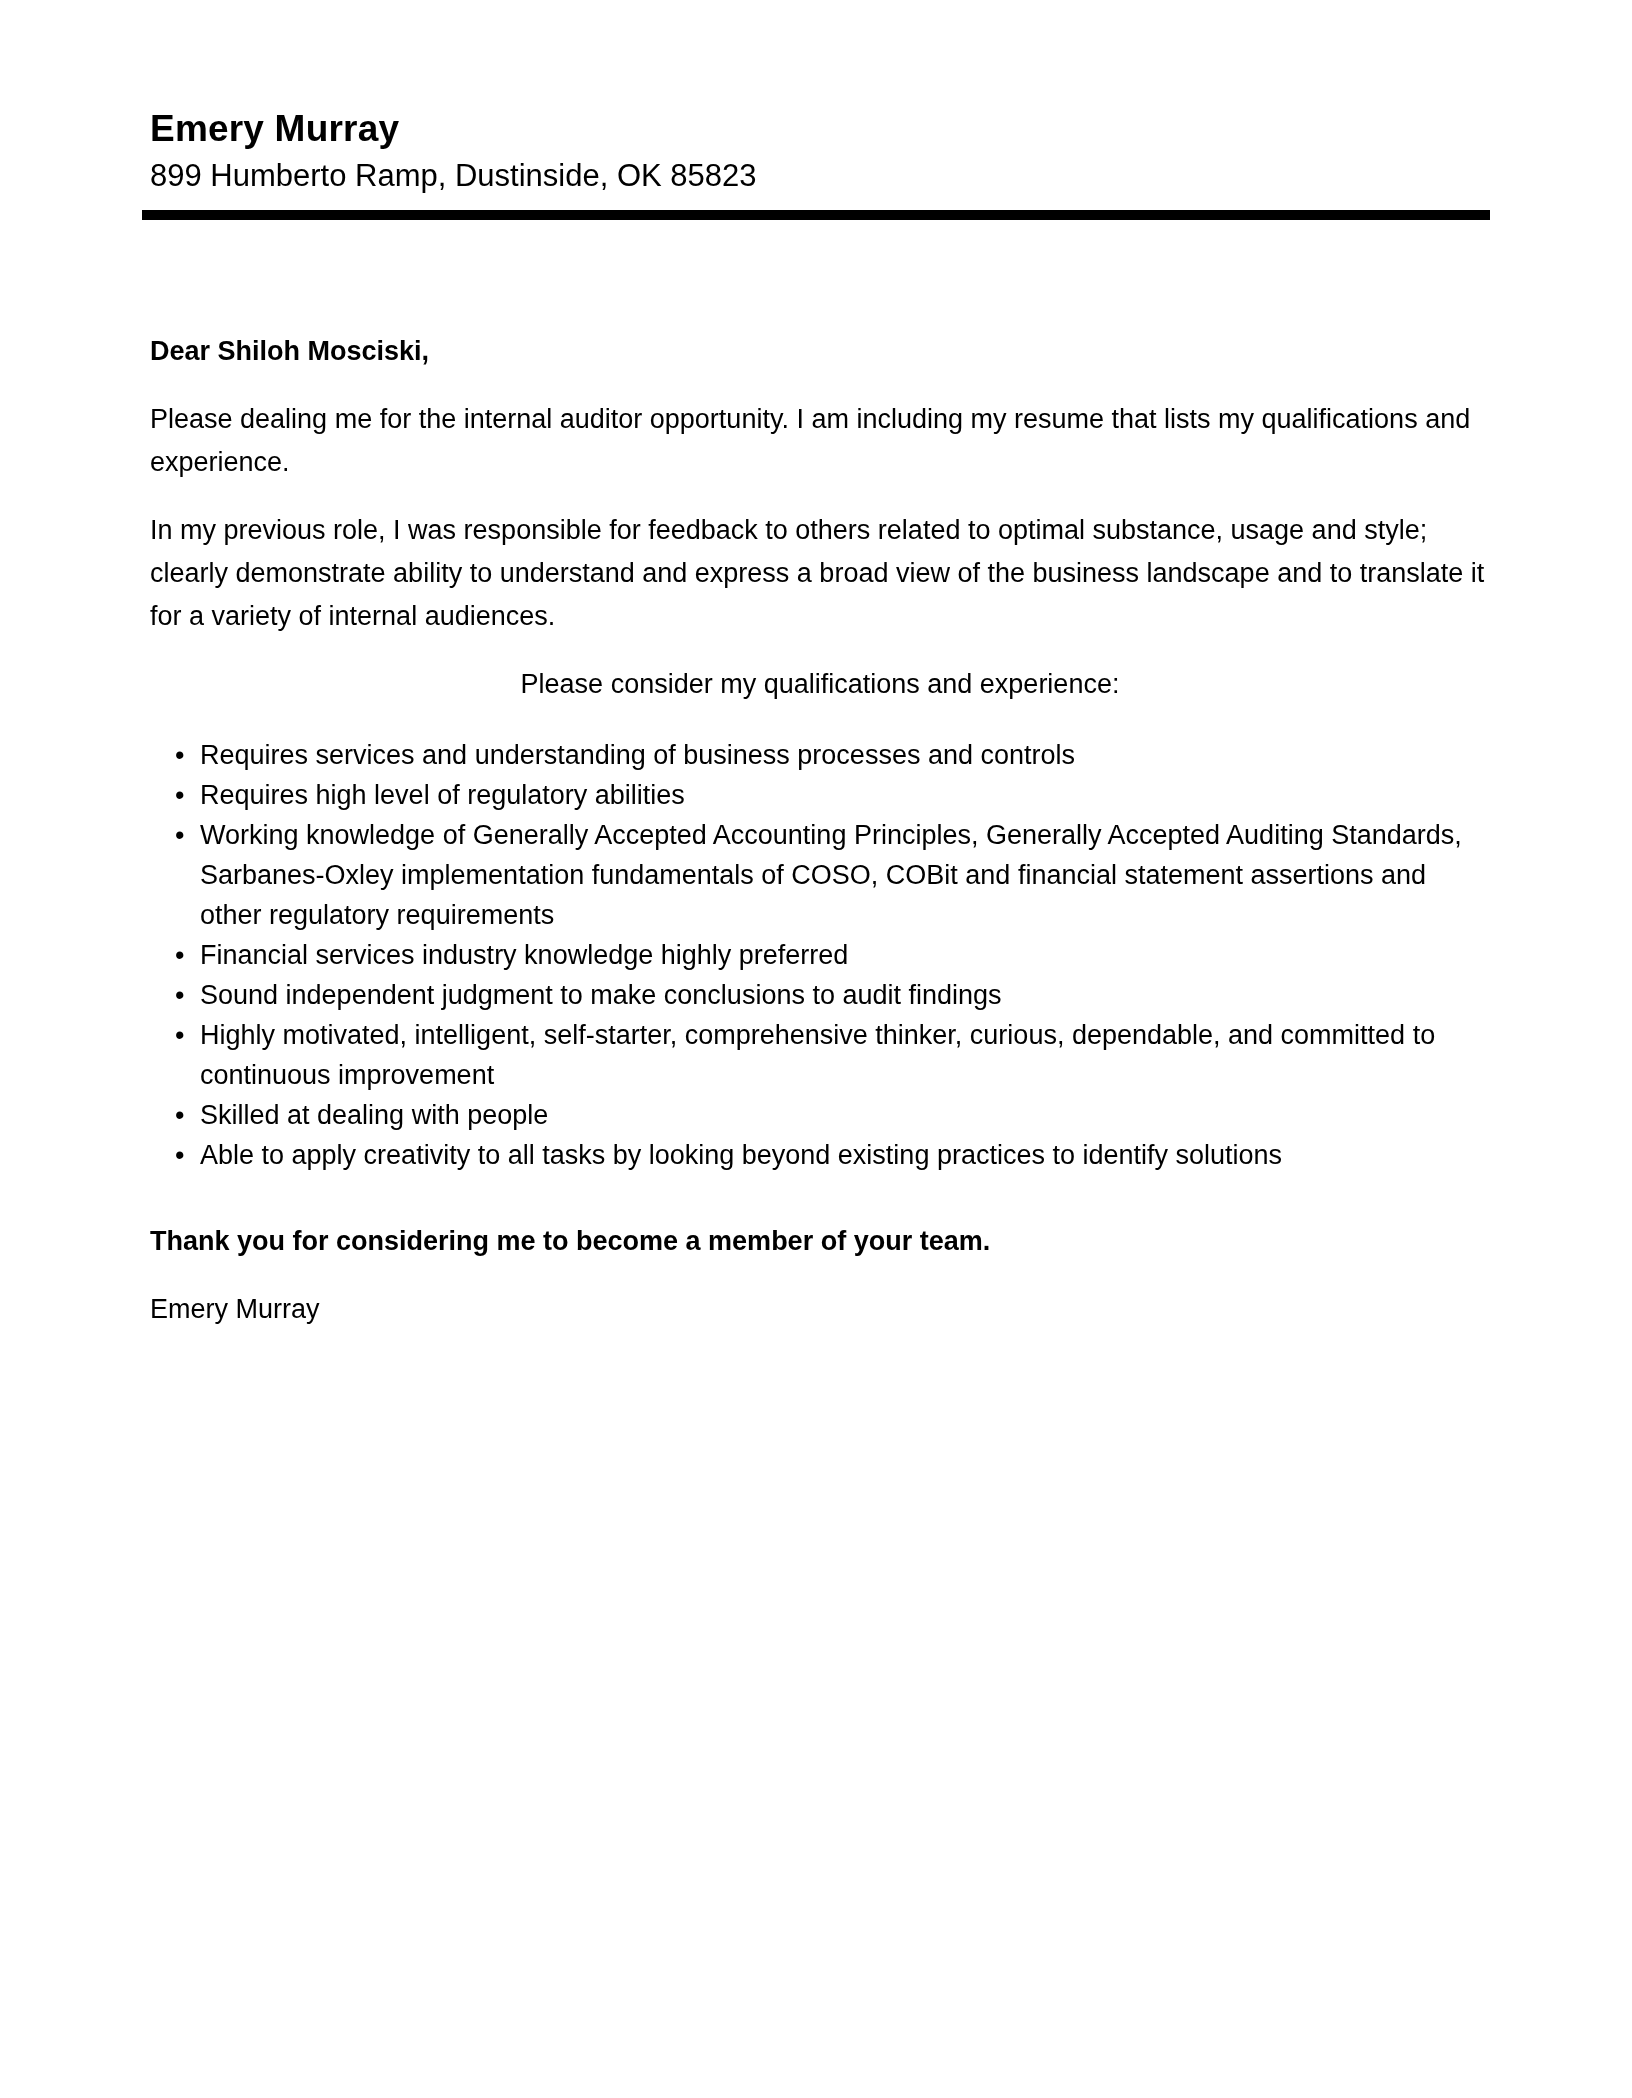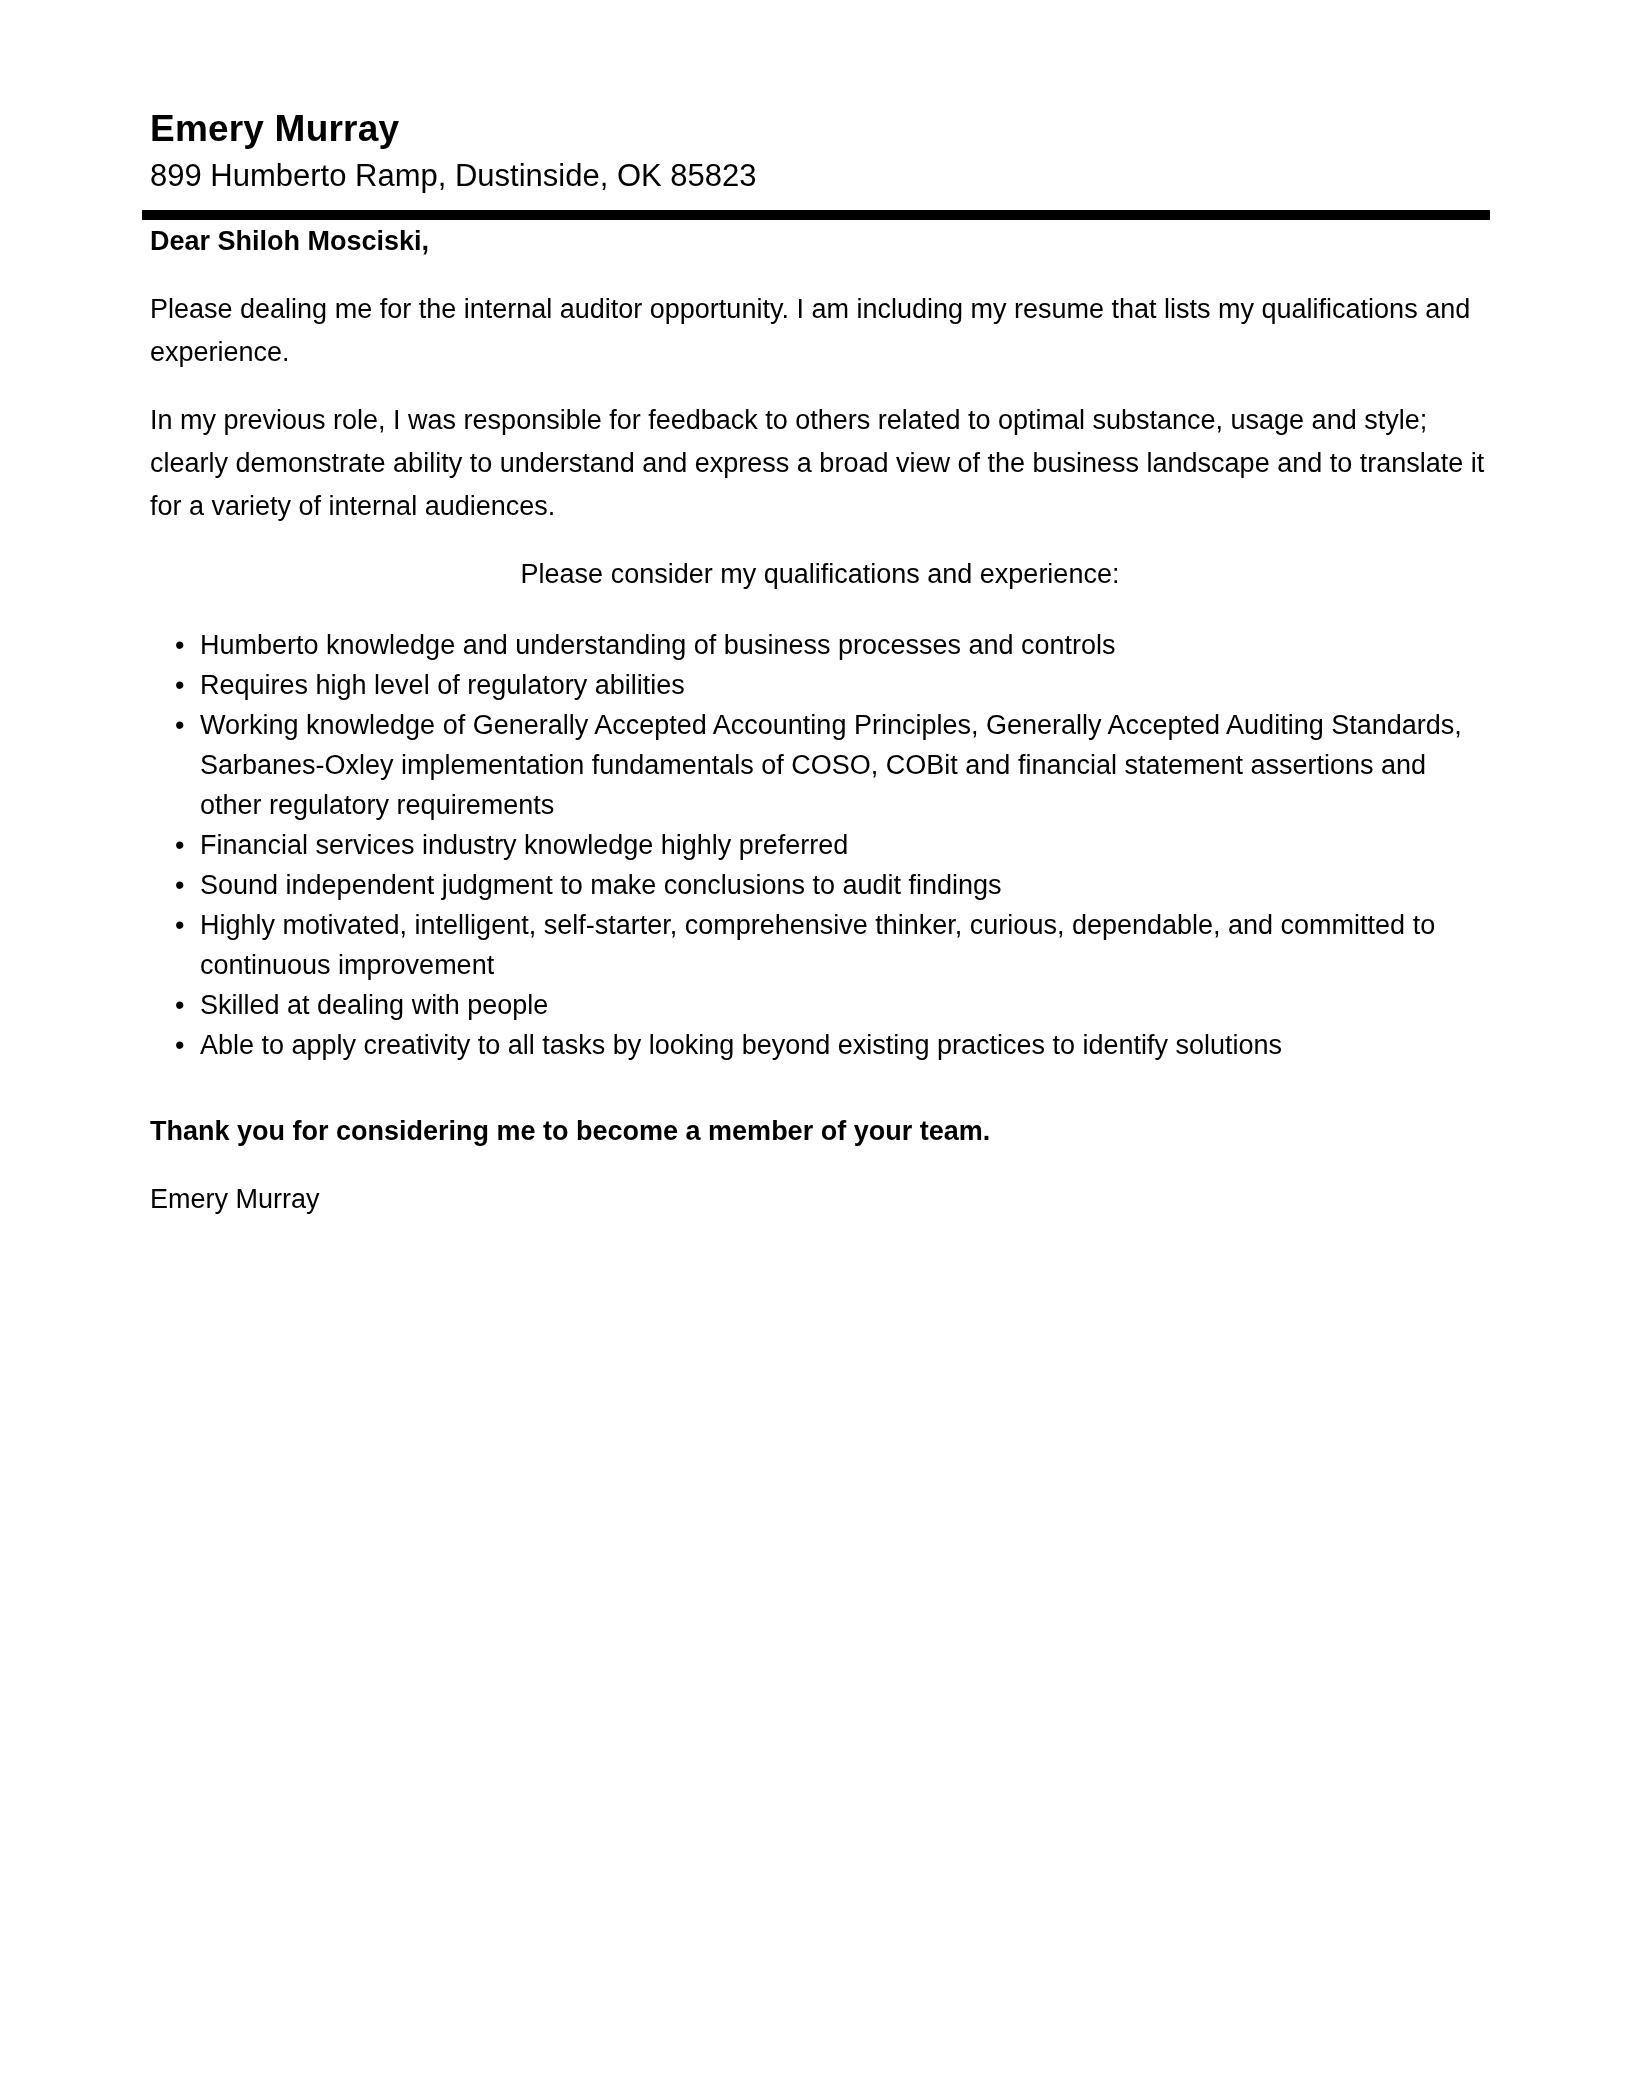--- a/index.html
+++ b/index.html
@@ -35,20 +35,21 @@
     height: 3px;
     background: #ffffff;
     border-top: 2px solid #000000;
     border-bottom: 8px solid #000000;
   }
   .body-text {
     font-size: 27px;
     line-height: 43px;
   }
   .salutation {
+    margin-top: 110px;
     font-weight: 700;
     margin-bottom: 25px;
   }
   .para { margin-bottom: 25px; }
   .para-last { margin-bottom: 29px; text-align: center; }
   ul.qual-list {
     list-style: none;
     margin: 0 0 45px 0;
     padding: 0;
   }
@@ -87,21 +88,21 @@
 
     <p class="salutation">Dear Shiloh Mosciski,</p>
 
     <p class="para">Please dealing me for the internal auditor opportunity. I am including my resume that lists my qualifications and experience.</p>
 
     <p class="para">In my previous role, I was responsible for feedback to others related to optimal substance, usage and style; clearly demonstrate ability to understand and express a broad view of the business landscape and to translate it for a variety of internal audiences.</p>
 
     <p class="para para-last">Please consider my qualifications and experience:</p>
 
     <ul class="qual-list">
-        <li>Humberto knowledge and understanding of business processes and controls</li>
+        <li>Requires services and understanding of business processes and controls</li>
         <li>Requires high level of regulatory abilities</li>
         <li>Working knowledge of Generally Accepted Accounting Principles, Generally Accepted Auditing Standards, Sarbanes-Oxley implementation fundamentals of COSO, COBit and financial statement assertions and other regulatory requirements</li>
         <li>Financial services industry knowledge highly preferred</li>
         <li>Sound independent judgment to make conclusions to audit findings</li>
         <li>Highly motivated, intelligent, self-starter, comprehensive thinker, curious, dependable, and committed to continuous improvement</li>
         <li>Skilled at dealing with people</li>
         <li>Able to apply creativity to all tasks by looking beyond existing practices to identify solutions</li>
       </ul>
 
     <p class="closing">Thank you for considering me to become a member of your team.</p>

